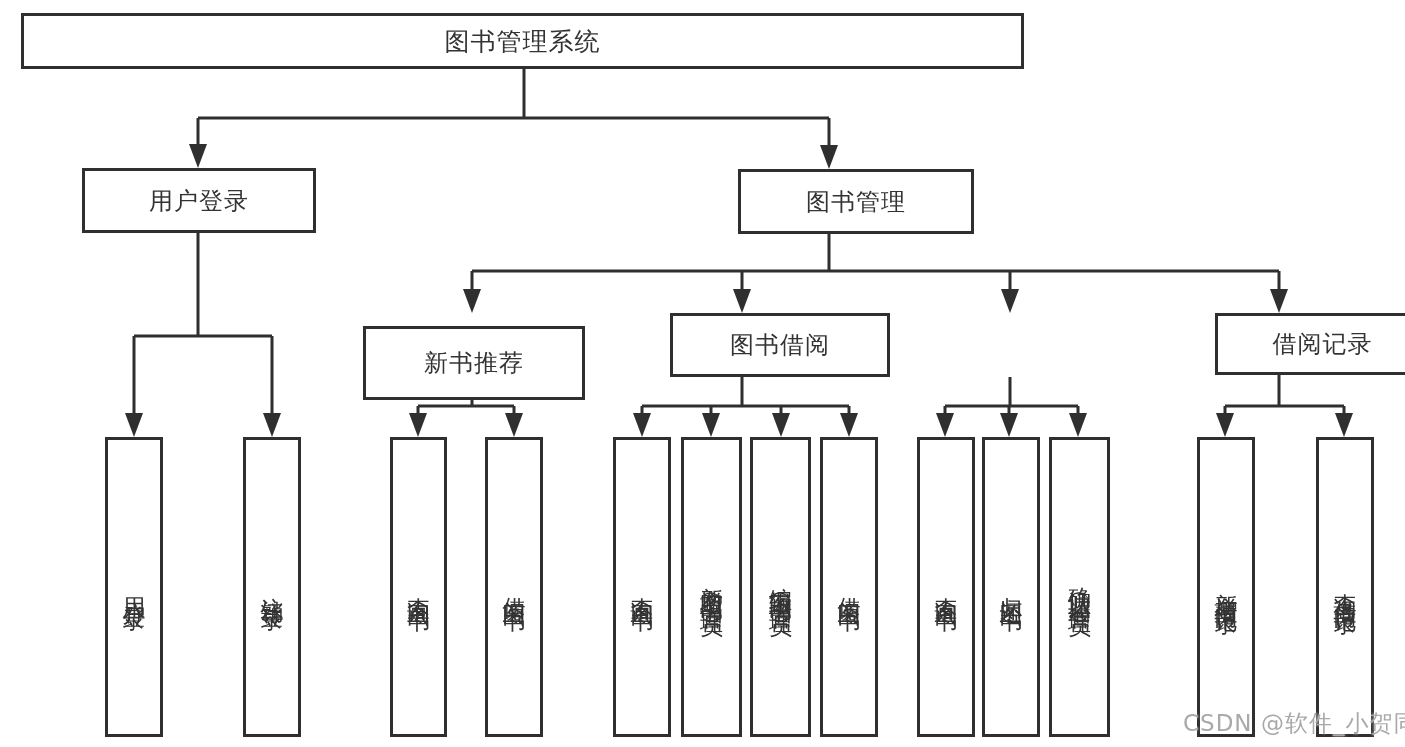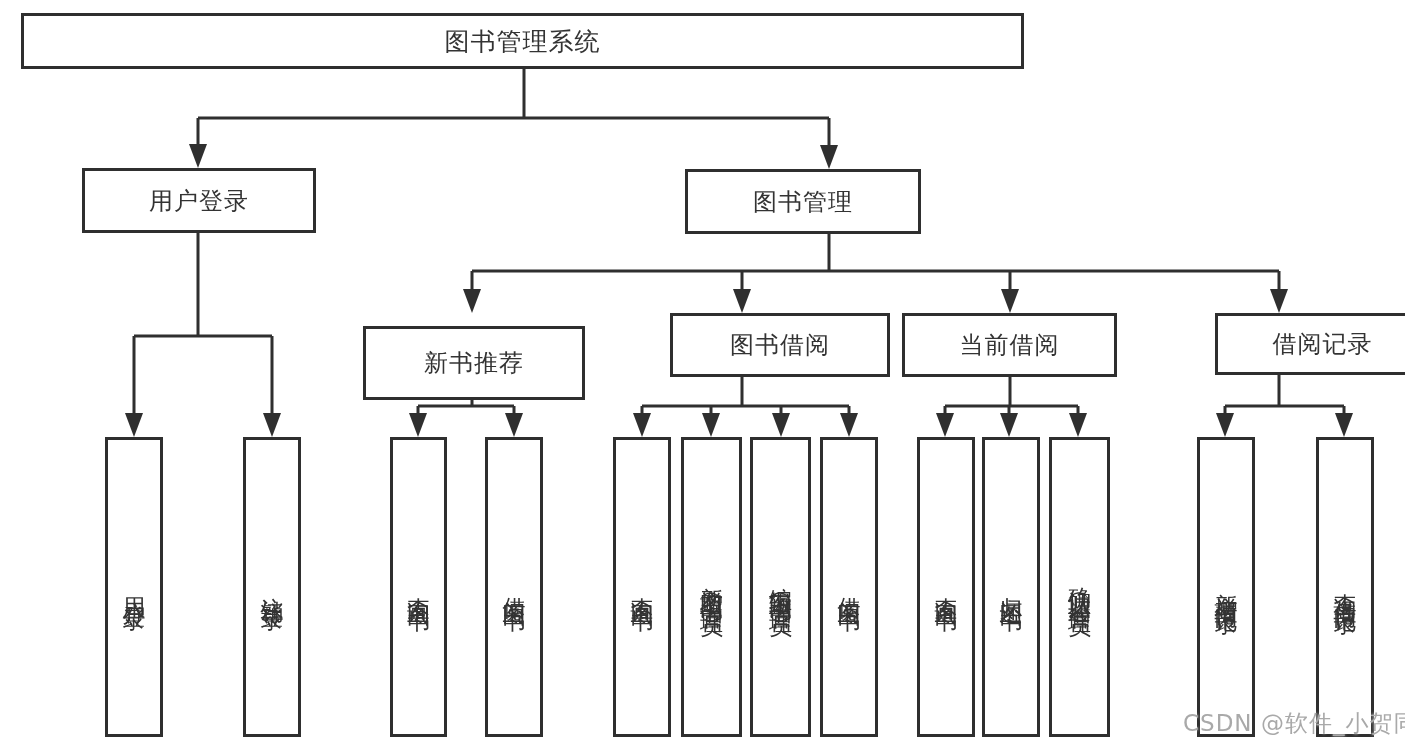--- a/index.html
+++ b/index.html
@@ -94,25 +94,24 @@
       <path d="M1000 413 H1018 L1009 437 Z"></path>
       <path d="M1069 413 H1087 L1078 437 Z"></path>
       <path d="M1216 413 H1234 L1225 437 Z"></path>
       <path d="M1335 413 H1353 L1344 437 Z"></path>
     </g>
   </svg>
 
   <div class="node h-node root-node" style="left:21px; top:13px; width:1003px; height:56px;">图书管理系统</div>
 
   <div class="node h-node" style="left:82px; top:168px; width:234px; height:65px;">用户登录</div>
-  <div class="node h-node" style="left:685px; top:169px; width:236px; height:65px;">图书管理</div>
+  <div class="node h-node" style="left:738px; top:169px; width:236px; height:65px;">图书管理</div>
 
   <div class="node h-node" style="left:363px; top:326px; width:222px; height:74px;">新书推荐</div>
   <div class="node h-node" style="left:632px; top:313px; width:220px; height:64px;margin-left:38px;">图书借阅</div>
-  <div class="node h-node" style="left:902px; top:313px; width:215px; height:64px;">当前借阅</div>
   <div class="node h-node" style="left:1170px; top:313px; width:215px; height:62px;margin-left:45px;">借阅记录</div>
 
   <div class="node v-node" style="left:105px; top:437px; width:58px; height:300px;">
     <span class="vtext">用户登录</span>
   </div>
   <div class="node v-node" style="left:243px; top:437px; width:58px; height:300px;">
     <span class="vtext">注销登录</span>
   </div>
 
   <div class="node v-node" style="left:390px; top:437px; width:57px; height:300px;">

